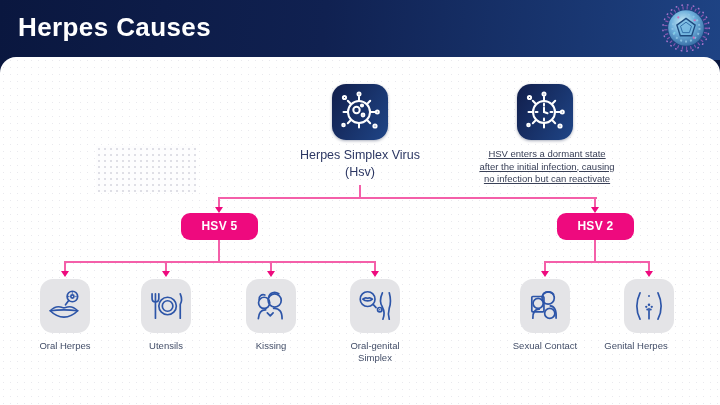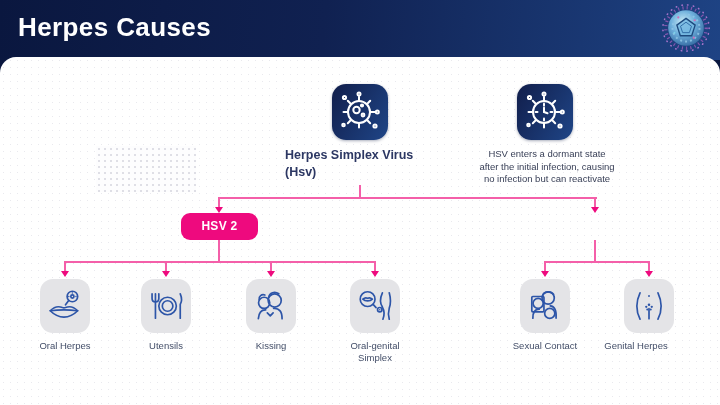--- a/index.html
+++ b/index.html
@@ -21,24 +21,24 @@
          background-size:6px 6px;background-color:#fdfdfe;}
   
   .hl,.vl{position:absolute;background:#f45fa9;}
   .arr{position:absolute;width:0;height:0;border-left:4px solid transparent;
        border-right:4px solid transparent;border-top:6px solid #ee0a7e;}
   
   .tile{position:absolute;width:56px;height:56px;border-radius:14px;
         background:linear-gradient(120deg,#12204e 5%,#1e4384 95%);
         box-shadow:0 1px 3px rgba(10,20,60,.35);}
   .tile svg{position:absolute;left:0;top:0;width:56px;height:56px;}
-  .rootlabel{position:absolute;left:285px;top:90px;width:150px;
-             font-size:12.5px;line-height:17px;font-weight:700;color:#2c3763;}
+  .rootlabel{position:absolute;left:285px;top:90px;width:150px;text-align:center;
+             font-size:12.5px;line-height:17px;font-weight:400;color:#2c3763;}
   .note{position:absolute;left:452px;top:91px;width:190px;text-align:center;
-        font-size:9.5px;line-height:12.5px;font-weight:500;color:#3a4158;}
+        font-size:9.5px;line-height:12.5px;font-weight:500;color:#3a4158;text-decoration:underline;}
   .badge{position:absolute;width:77px;height:27px;border-radius:9px;background:#ee0a7e;
          color:#ffffff;font-size:12px;font-weight:700;letter-spacing:.3px;
          text-align:center;line-height:27px;}
   .leafbox{position:absolute;width:50px;height:54px;border-radius:13px;background:#e4e4e7;}
   .leafbox svg{position:absolute;left:6px;top:8px;width:38px;height:38px;}
   .leaflabel{position:absolute;text-align:center;font-size:9.5px;line-height:11.5px;
              font-weight:500;color:#434e68;}
   .ic{fill:none;stroke:#2d55a8;stroke-width:1.6;stroke-linecap:round;stroke-linejoin:round;}
   .icf{fill:#2d55a8;stroke:none;}
   .wic{fill:none;stroke:#ffffff;stroke-width:2;stroke-linecap:round;stroke-linejoin:round;}
@@ -150,21 +150,22 @@
           <circle cx="11.5" cy="41" r="1.3"></circle>
         </g>
       </svg>
     </div>
     <div class="note">
       <div>HSV enters a dormant state</div>
       <div>after the initial infection, causing</div>
       <div>no infection but can reactivate</div>
     </div>
 
-    <div class="badge" style="left:181px;top:156px">HSV 2</div>
+    <div class="badge" style="left:181px;top:156px">HSV 5</div>
+    <div class="badge" style="left:557px;top:156px">HSV 2</div>
 
     <div class="leafbox" style="left:40px;top:222px">
       <svg viewBox="0 0 36 36">
         <g class="ic">
           <path d="M4,22.5 C8,18.5 12,18 15.5,19.5 C16.8,20 17.2,20 18.5,19.5 C22,18 26,18.5 30,22.5 C25,27.5 21,28.5 17,28.5 C13,28.5 9,27.5 4,22.5 Z"></path>
           <path d="M4,22.5 C13,21.3 21,21.3 30,22.5"></path>
           <circle cx="25" cy="9" r="5"></circle>
           <line x1="21.5" y1="12.7" x2="18.5" y2="16.8"></line>
           <circle cx="25" cy="9" r="1.5"></circle>
         </g>

